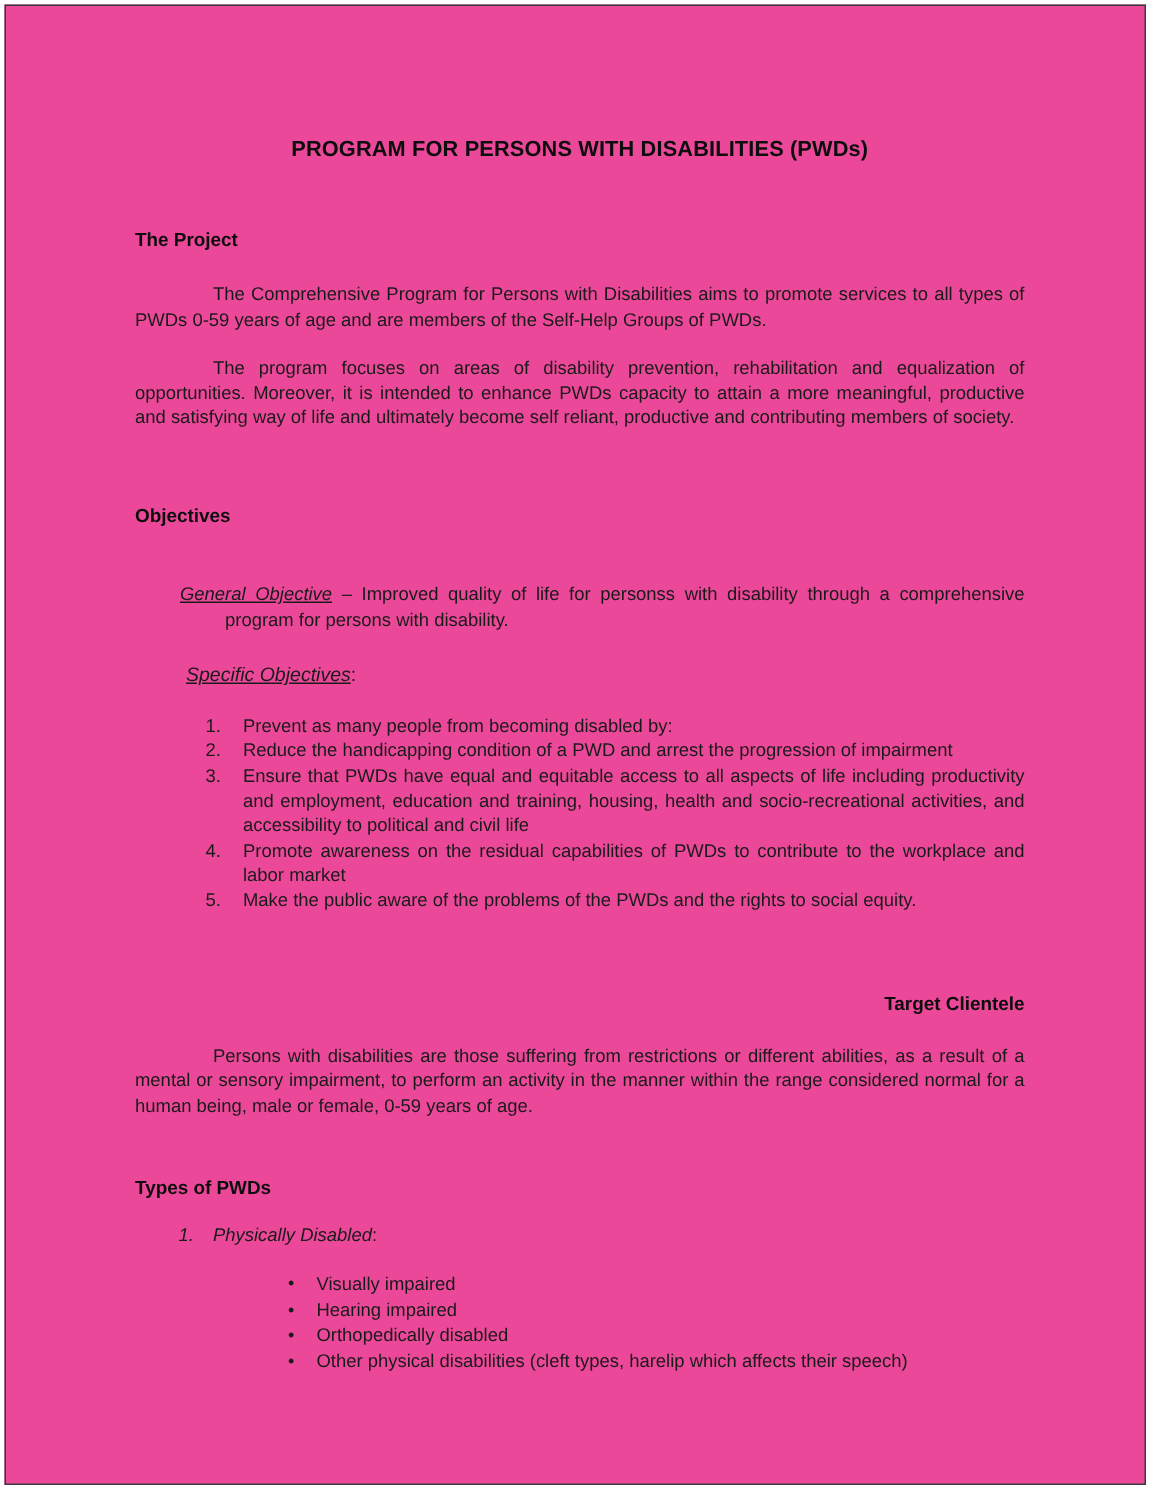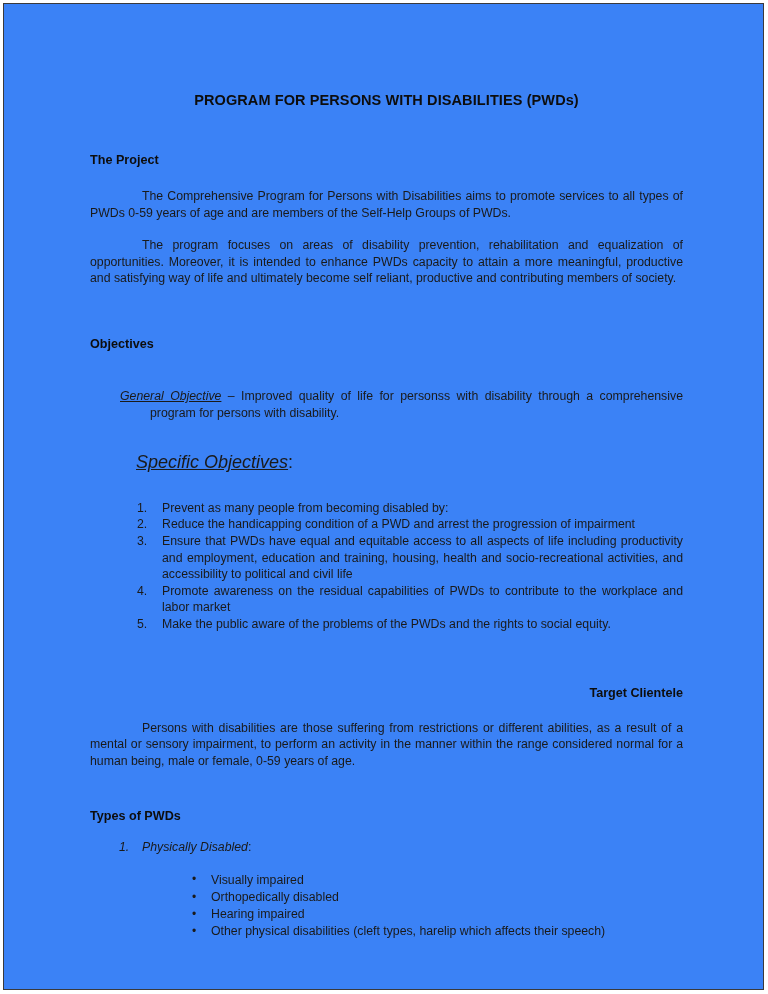--- a/index.html
+++ b/index.html
@@ -18,21 +18,21 @@
 
   
   .page {
     position: absolute;
     left: 3px;
     top: 3px;
     width: 761px;
     height: 987px;
     box-sizing: border-box;
     border: 1px solid #3a3a3c;
-    background: #3b82f6;
+    background: #ec4899;
   }
 
   .page-inner {
     position: absolute;
     left: 86px;
     top: 0;
     width: 593px;
   }
 
   
@@ -82,23 +82,23 @@
     text-indent: -30px;
     padding-left: 30px;
     color: #1a1a1a;
   }
   .obj-general .lead {
     font-style: italic;
     text-decoration: underline;
   }
 
   .obj-specific {
-    font-size: 18px;
-    line-height: 16.6px;
-    margin: 16px;
+    font-size: 13px;
+    line-height: 16.6px;
+    margin: 4px;
     padding-top: 17px;
     padding-left: 30px;
     color: #1a1a1a;
   }
   .obj-specific .lead {
     font-style: italic;
     text-decoration: underline;
   }
 
   
@@ -236,21 +236,21 @@
     <p class="body-para p-client">Persons with disabilities are those suffering from restrictions or different abilities, as a result of a mental or sensory impairment, to perform an activity in the manner within the range considered normal for a human being, male or female, 0-59 years of age.</p>
 
     <h2 class="section-heading h-types">Types of PWDs</h2>
 
     <ol class="types-list">
       <li>
         <span class="type-label">Physically Disabled</span><span>:</span>
 
         <ul class="type-bullets">
           <li>Visually impaired</li>
+          <li>Hearing impaired</li>
           <li>Orthopedically disabled</li>
-          <li>Hearing impaired</li>
           <li>Other physical disabilities (cleft types, harelip which affects their speech)</li>
         </ul>
       </li>
     </ol>
 
   </div>
 </div>
 
 </body></html>

